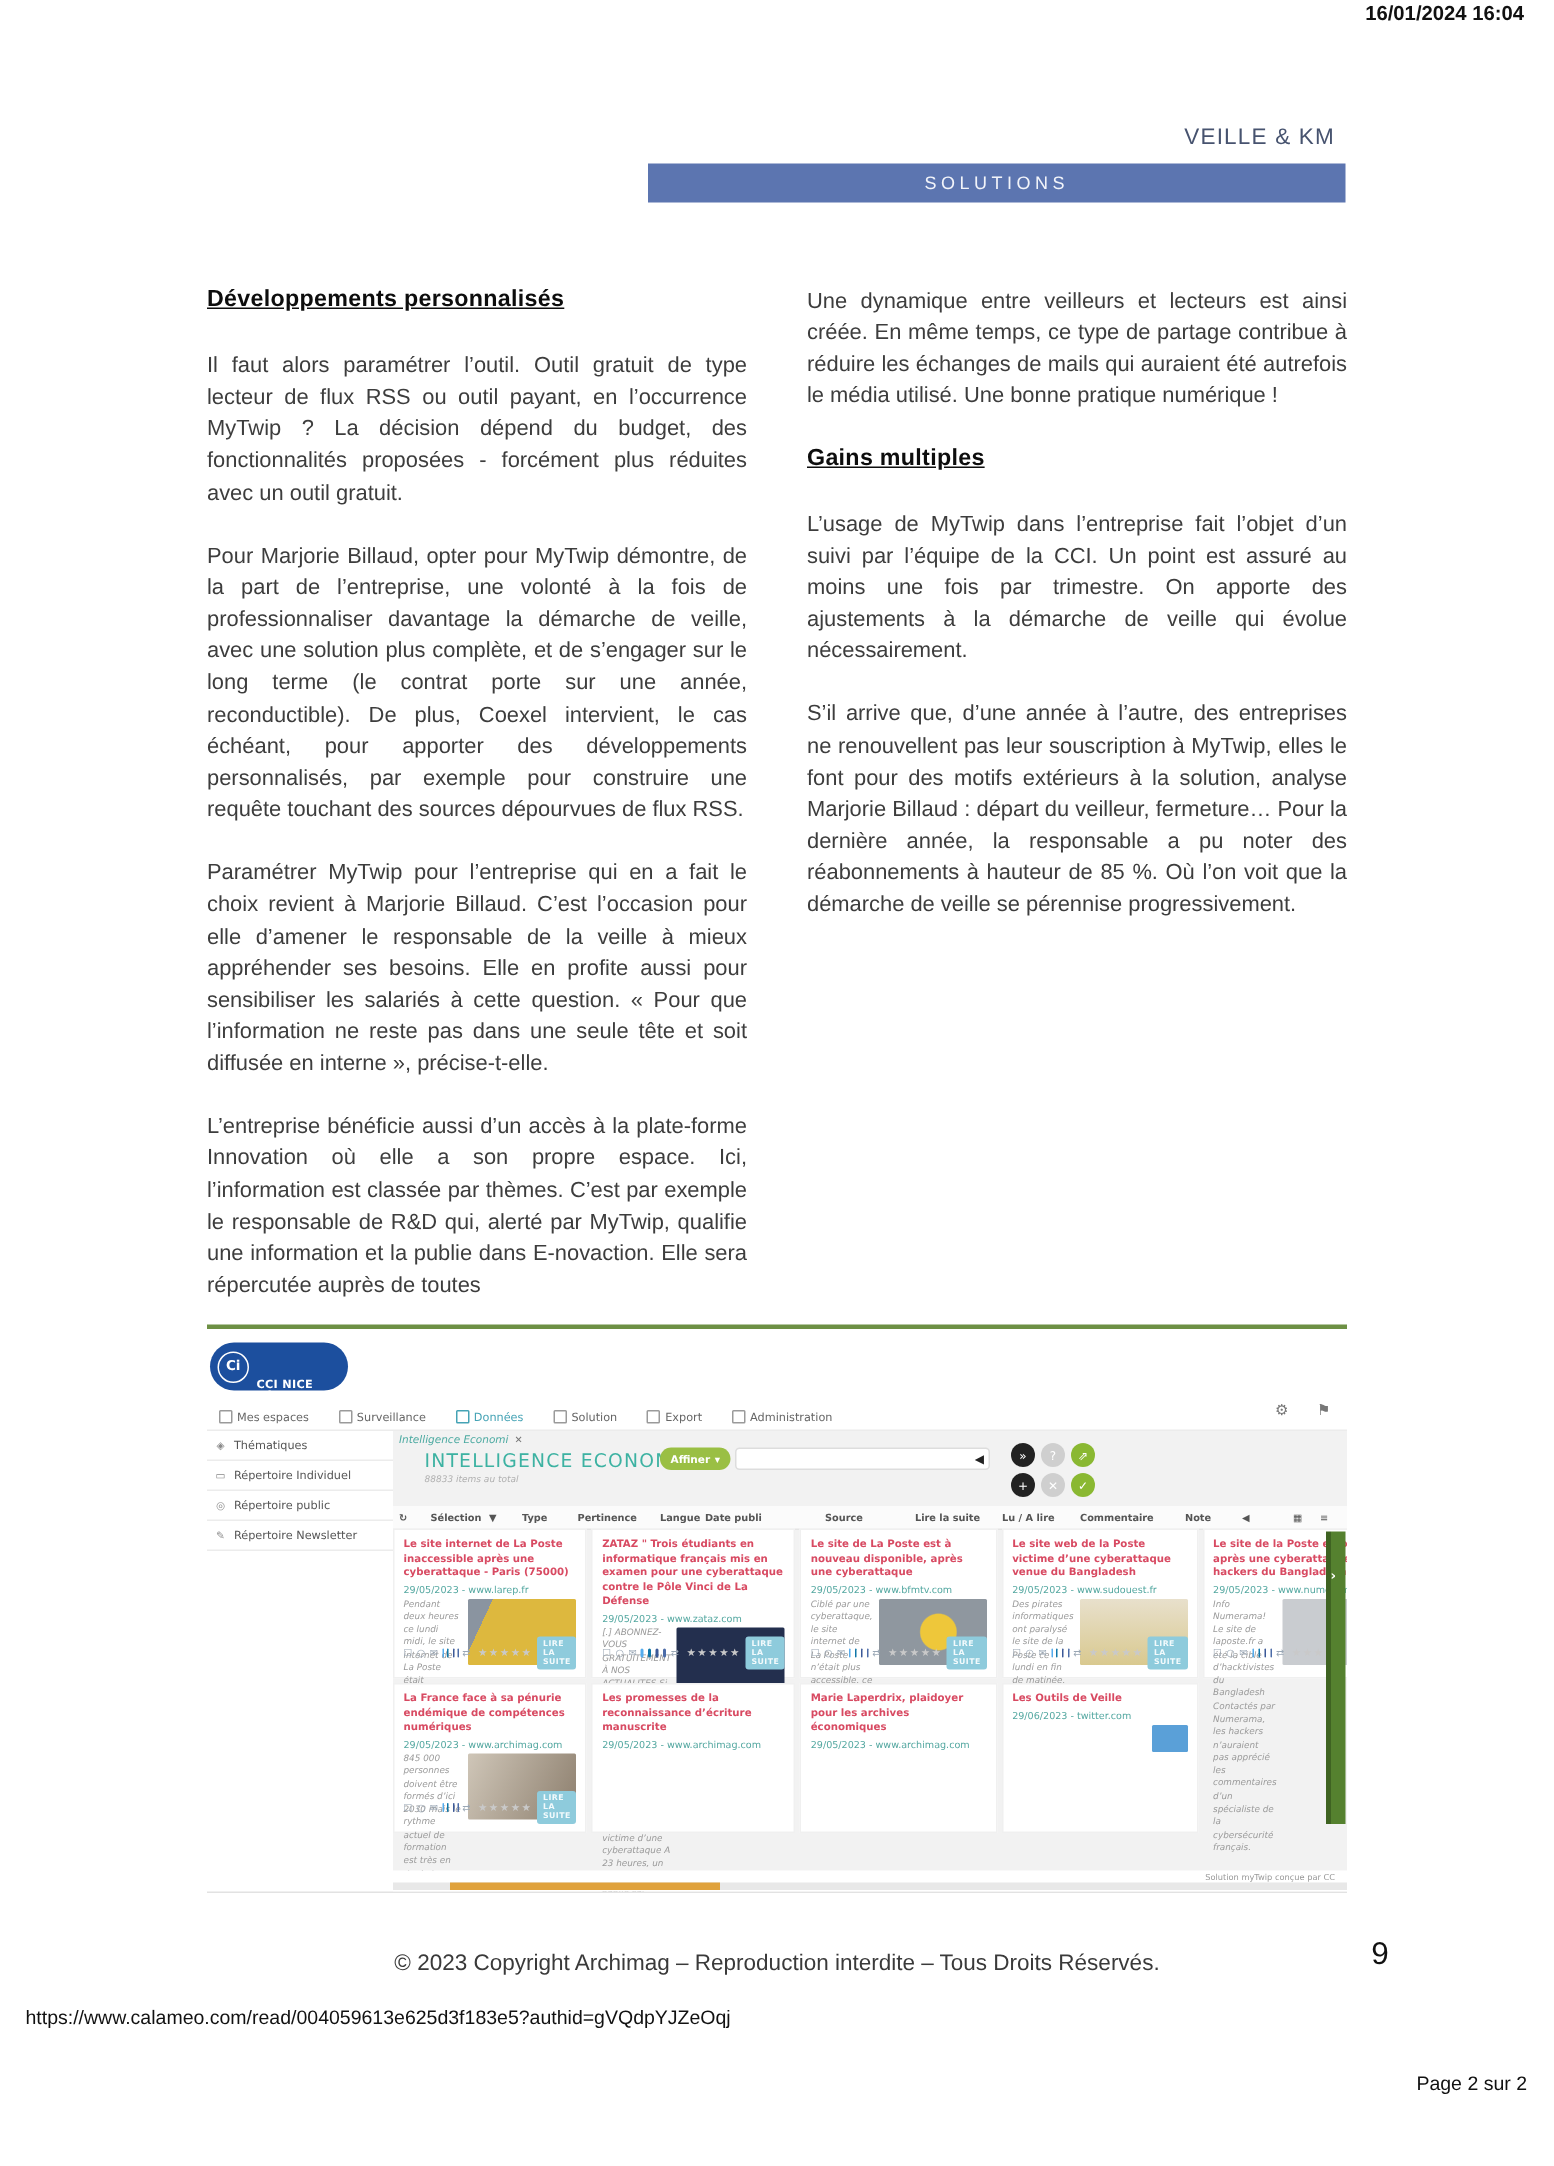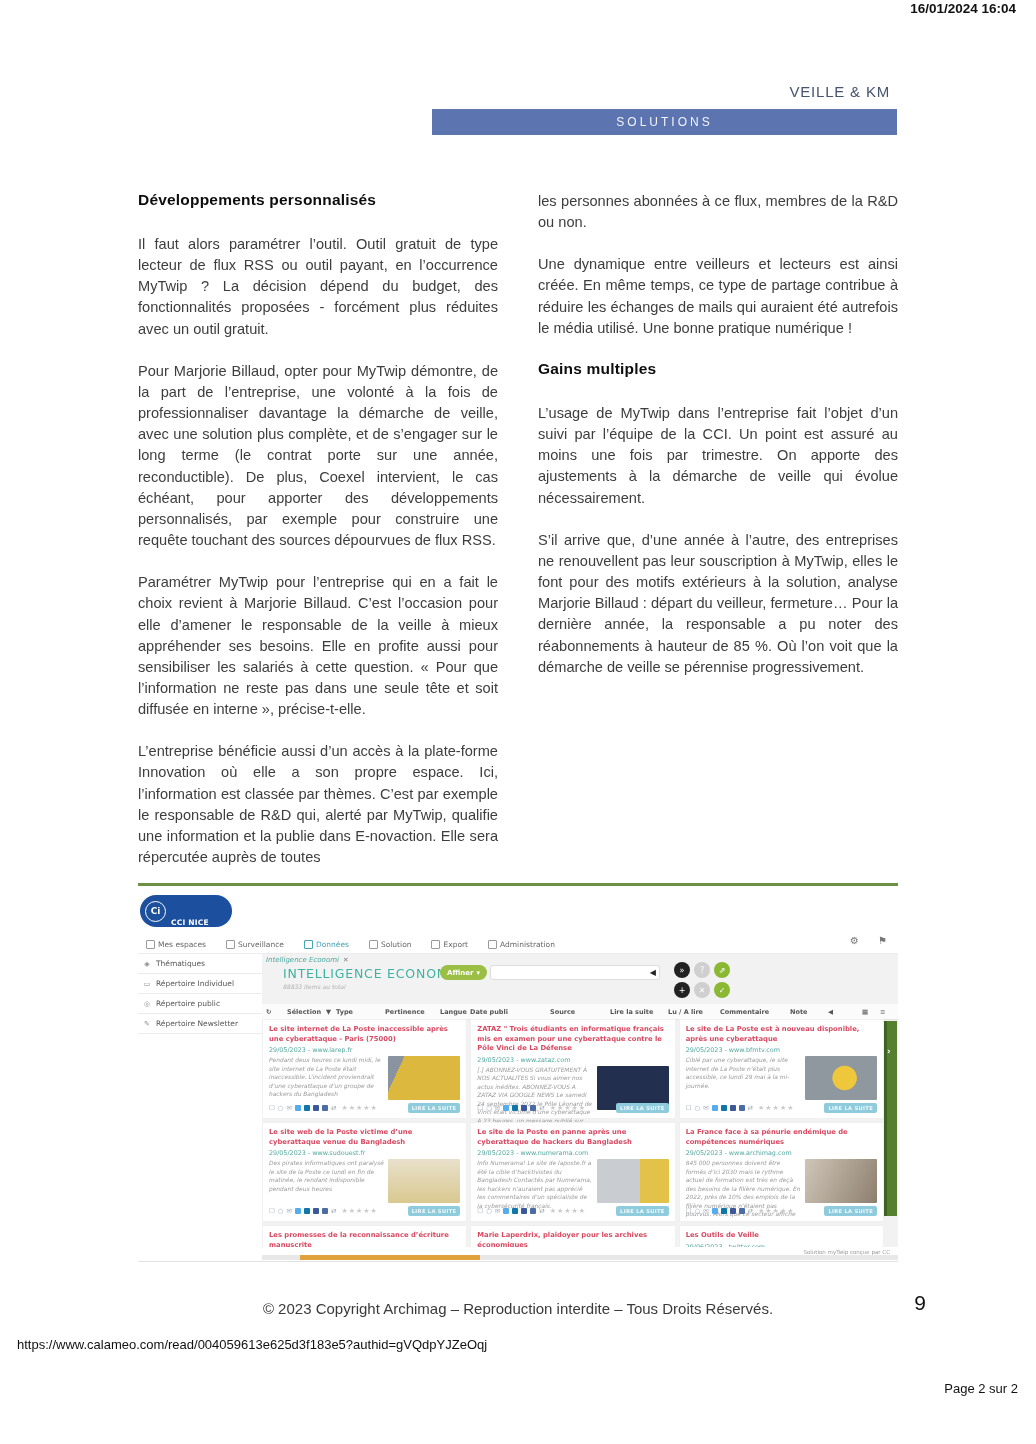--- a/index.html
+++ b/index.html
@@ -7,21 +7,21 @@
 
   
   .ts{position:absolute;top:1px;right:20px;font-size:13.5px;font-weight:bold;color:#111;}
   .veille{position:absolute;top:83px;left:538px;width:352px;text-align:right;font-size:15px;color:#47536f;letter-spacing:.8px;}
   .solbar{position:absolute;top:109px;left:432px;width:465px;height:26px;background:#5c75b0;display:flex;align-items:center;justify-content:center;color:#f2f4fa;font-size:12px;letter-spacing:3px;}
 
   
   .colL{position:absolute;left:138px;top:191px;width:360px;}
   .colR{position:absolute;left:538px;top:191px;width:360px;}
   .col p{font-size:14.6px;line-height:1.45;text-align:justify;color:#3d3d3d;margin:0 0 21px;}
-  .col h3{font-size:15.5px;color:#0d0d0d;margin:0 0 25px;letter-spacing:.2px;}
+  .col h3{font-size:15.5px;color:#0d0d0d;margin:0 0 25px;letter-spacing:.2px;text-decoration:underline;}
   .col h3.mid{margin-top:4px;}
 
   
   .shot{position:absolute;left:138px;top:883px;width:760px;height:375px;background:#fff;border-top:3px solid #6d9044;border-bottom:1px solid #e2e2e2;overflow:hidden;font-family:"DejaVu Sans",sans-serif;}
   .logo{position:absolute;left:2px;top:9px;width:92px;height:32px;background:#1c4f9e;border-radius:17px;color:#fff;display:flex;align-items:center;gap:5px;padding:0 5px;box-sizing:border-box;}
   .logo-badge{width:19px;height:19px;border:1.5px solid #fff;border-radius:50%;display:flex;align-items:center;justify-content:center;font-size:9px;font-weight:bold;flex:none;}
   .logo-text{font-size:7.5px;font-weight:bold;line-height:1.2;letter-spacing:.2px;margin-top:40px;}
 
   .nav{position:absolute;left:0;top:50px;width:760px;height:18px;display:flex;align-items:center;gap:20px;padding-left:8px;box-sizing:border-box;font-size:7.5px;color:#666;border-bottom:1px solid #ececec;background:#fff;}
   .nav-it{display:flex;align-items:flex-end;gap:3px;}
@@ -47,27 +47,27 @@
   .pval{position:absolute;left:155px;top:3px;font-size:7px;font-weight:bold;color:#fff;}
   .circ{position:absolute;width:16px;height:16px;border-radius:50%;display:flex;align-items:center;justify-content:center;font-size:8px;color:#fff;}
   .c-blk{background:#222;}
   .c-gry{background:#cfcfcf;color:#fff;}
   .c-grn{background:#8ab832;}
 
   .thead{position:absolute;left:124px;top:118px;width:636px;height:15px;background:#fbfbfb;border-bottom:1px solid #e4e4e4;}
   .thead span{position:absolute;top:4px;font-size:6.5px;font-weight:bold;color:#555;}
   .thead .tic{font-weight:normal;}
   .h-ref{left:4px;color:#8ab832;}
-  .h0{left:25px}.hfun{left:64px;color:#999;font-size:5px;top:6px}.h1{left:74px}.h2{left:123px}.h3{left:178px}
+  .h0{left:25px}.hfun{left:64px;color:#999;font-size:5px;top:6px}.h1{left:86px}.h2{left:123px}.h3{left:178px}
   .h4{left:208px;color:#3fa3ad;}.h5{left:288px}.h6{left:348px}.h7{left:406px}.h8{left:458px}.h9{left:528px}
   .h-er{left:566px;color:#222;font-size:8px;top:3px;}
   .h-grid{left:600px;color:#45a3b5;font-size:9px;top:2px;}
   .h-list{left:618px;color:#999;font-size:9px;top:2px;}
 
-  .cards{position:absolute;left:124px;top:133px;width:622px;display:grid;grid-template-columns:repeat(3,1fr);gap:3px;grid-auto-rows:100px;}
+  .cards{position:absolute;left:124px;top:133px;width:622px;display:grid;grid-template-columns:repeat(5,1fr);gap:3px;grid-auto-rows:100px;}
   .card{background:#fff;padding:5px 6px;position:relative;box-sizing:border-box;border:1px solid #f0f0f0;}
   .ct{color:#d84a62;font-size:6.8px;font-weight:bold;line-height:1.4;}
   .cm{color:#53a7a0;font-size:6.4px;margin:2px 0 2px;}
   .cb{display:flex;gap:4px;}
   .cx{flex:1;font-size:5.9px;font-style:italic;color:#9a9a9a;line-height:1.45;}
   .thumb{width:72px;height:44px;flex:none;border-radius:1px;}
   .th0{background:linear-gradient(115deg,#8a94a0 18%,#ddb83e 18%);}
   .th1{background:#232f4e;}
   .th2{background:radial-gradient(circle at 55% 50%,#eec73a 26%,#8f979f 28%);}
   .th3{background:linear-gradient(#e8e0cc,#d9c98f);}
@@ -103,21 +103,20 @@
 
 <div class="colL col">
   <h3>Développements personnalisés</h3>
   <p>Il faut alors paramétrer l’outil. Outil gratuit de type lecteur de flux RSS ou outil payant, en l’occurrence MyTwip ? La décision dépend du budget, des fonctionnalités proposées - forcément plus réduites avec un outil gratuit.</p>
   <p>Pour Marjorie Billaud, opter pour MyTwip démontre, de la part de l’entreprise, une volonté à la fois de professionnaliser davantage la démarche de veille, avec une solution plus complète, et de s’engager sur le long terme (le contrat porte sur une année, reconductible). De plus, Coexel intervient, le cas échéant, pour apporter des développements personnalisés, par exemple pour construire une requête touchant des sources dépourvues de flux RSS.</p>
   <p>Paramétrer MyTwip pour l’entreprise qui en a fait le choix revient à Marjorie Billaud. C’est l’occasion pour elle d’amener le responsable de la veille à mieux appréhender ses besoins. Elle en profite aussi pour sensibiliser les salariés à cette question. « Pour que l’information ne reste pas dans une seule tête et soit diffusée en interne », précise-t-elle.</p>
   <p>L’entreprise bénéficie aussi d’un accès à la plate-forme Innovation où elle a son propre espace. Ici, l’information est classée par thèmes. C’est par exemple le responsable de R&amp;D qui, alerté par MyTwip, qualifie une information et la publie dans E-novaction. Elle sera répercutée auprès de toutes</p>
 </div>
 
 <div class="colR col">
-  <p>les personnes abonnées à ce flux, membres de la R&amp;D ou non.</p>
   <p>Une dynamique entre veilleurs et lecteurs est ainsi créée. En même temps, ce type de partage contribue à réduire les échanges de mails qui auraient été autrefois le média utilisé. Une bonne pratique numérique !</p>
   <h3 class="mid">Gains multiples</h3>
   <p>L’usage de MyTwip dans l’entreprise fait l’objet d’un suivi par l’équipe de la CCI. Un point est assuré au moins une fois par trimestre. On apporte des ajustements à la démarche de veille qui évolue nécessairement.</p>
   <p>S’il arrive que, d’une année à l’autre, des entreprises ne renouvellent pas leur souscription à MyTwip, elles le font pour des motifs extérieurs à la solution, analyse Marjorie Billaud : départ du veilleur, fermeture… Pour la dernière année, la responsable a pu noter des réabonnements à hauteur de 85 %. Où l’on voit que la démarche de veille se pérennise progressivement.</p>
 </div>
 
 <div class="shot">
 
   <div class="logo">
     <span class="logo-badge">Ci</span>

